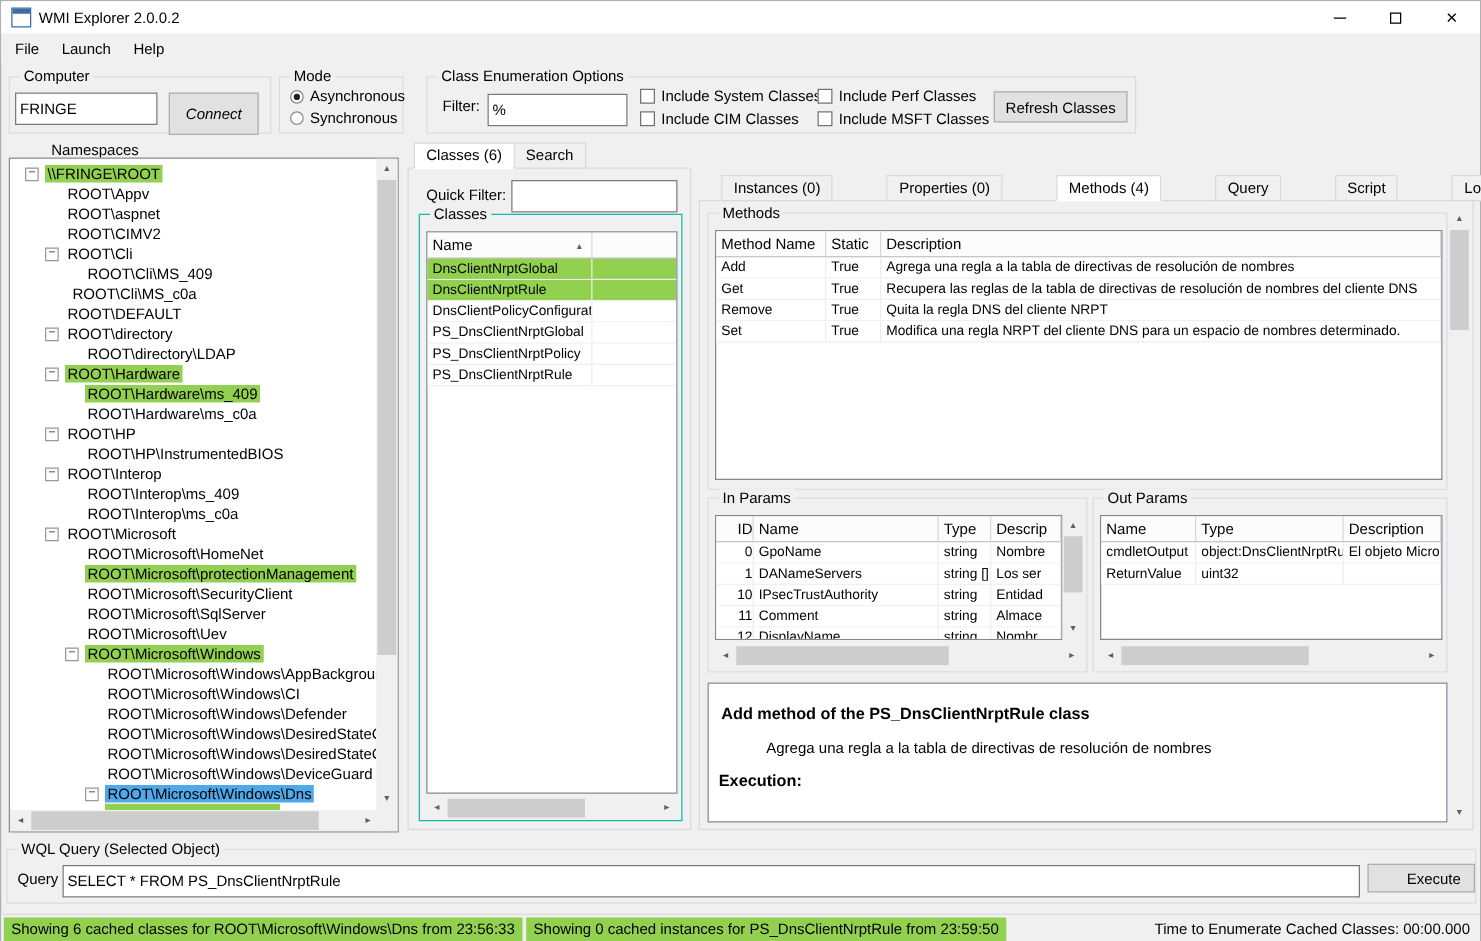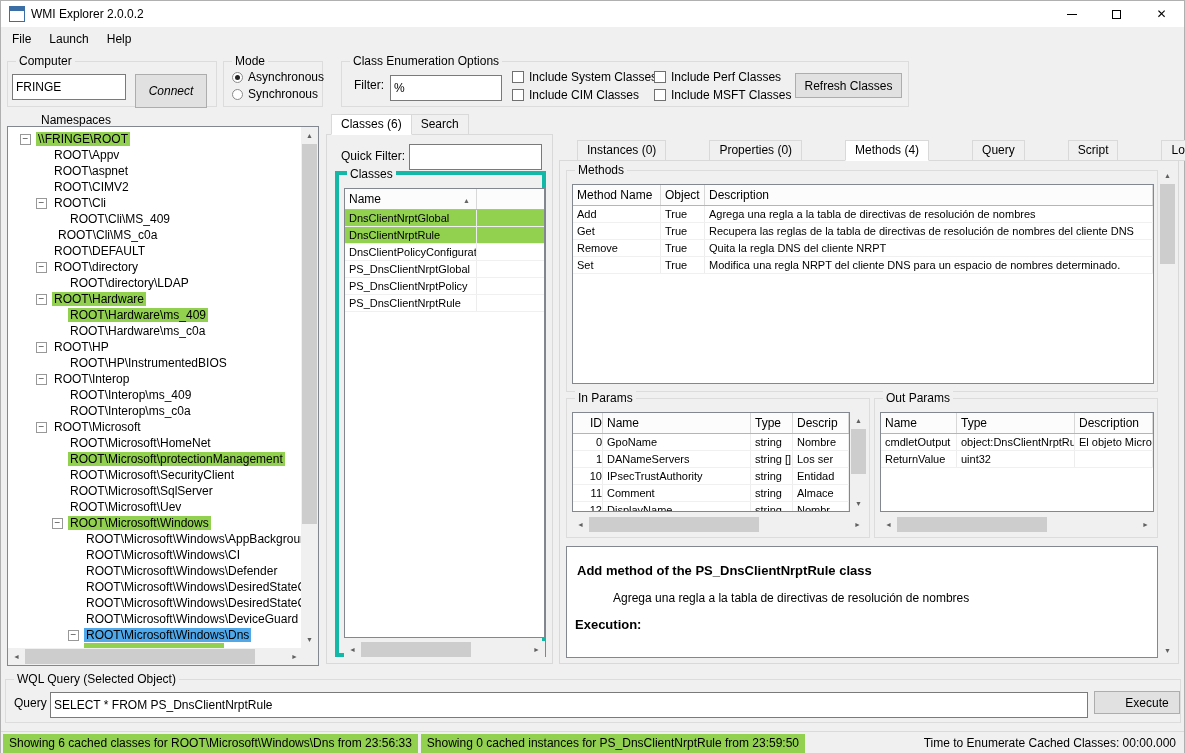--- a/index.html
+++ b/index.html
@@ -78,21 +78,21 @@
   .tabstrip{ position:absolute; display:flex; z-index:5; }
   .tab{ height:21px; padding:2px 9px; background:#f0f0f0; border:1px solid #d9d9d9; margin-right:-1px; white-space:nowrap; }
   .tab.active{ background:#fff; border-bottom:1px solid #fff; z-index:6; }
   #classes-tabs{ left:330px; top:113px; }
   #classes-panel{ position:absolute; left:325px; top:133px; width:227px; height:530px; border:1px solid #d9d9d9; background:#f0f0f0; }
   #detail-tabs{ left:576px; top:139px;gap:44px; }
   #detail-panel{ position:absolute; left:558px; top:159px; width:620px; height:504px; border:1px solid #d9d9d9; background:#f0f0f0; }
 
   #quick-filter-label{ position:absolute; left:14px; top:14px; }
   #quick-filter-input{ position:absolute; left:82px; top:9px; width:133px; height:22px; }
-  #gb-classes{ left:8px; top:36px; width:211px; height:486px; border:4px solid #14b8a6; position:absolute; }
+  #gb-classes{ left:8px; top:36px; width:211px; height:486px; border:1px solid #14b8a6; position:absolute; }
 
   
   .grid{ position:absolute; border:1px solid #828790; background:#fff; overflow:hidden; }
   .grid-header{ display:flex; height:21px; background:#fcfcfc; border-bottom:1px solid #b5b5b5; }
   .hdr-cell{ border-right:1px solid #d8d8d8; padding-left:4px; line-height:20px; position:relative; overflow:hidden; white-space:nowrap; }
   .grid-row{ display:flex; height:17px; line-height:17px; border-bottom:1px solid #f0f0f0; background:#fff; }
   .grid-row .cell{ border-right:1px solid #ededed; padding-left:4px; overflow:hidden; white-space:nowrap; font-size:11px; }
   .row-green{ background:var(--hl-green); } .row-green .cell{ background:var(--hl-green); }
   .sort-glyph{ position:absolute; right:6px; top:2px; font-size:7px; color:#666; }
 
@@ -412,21 +412,21 @@
     <div class="tab">Script</div>
     <div class="tab">Logging</div>
   </div>
   <div id="detail-panel">
 
     <div class="groupbox" id="gb-methods">
       <span class="gb-label">Methods</span>
       <div class="grid" id="methods-grid">
         <div class="grid-header">
           <div class="hdr-cell m-name"><span>Method Name</span></div>
-          <div class="hdr-cell m-static"><span>Object</span></div>
+          <div class="hdr-cell m-static"><span>Static</span></div>
           <div class="hdr-cell m-desc"><span>Description</span></div>
         </div>
         <div id="methods-grid-body">
             <div class="grid-row">
               <div class="cell m-name">Add</div>
               <div class="cell m-static">True</div>
               <div class="cell m-desc">Agrega una regla a la tabla de directivas de resolución de nombres</div>
             </div>
             <div class="grid-row">
               <div class="cell m-name">Get</div>

